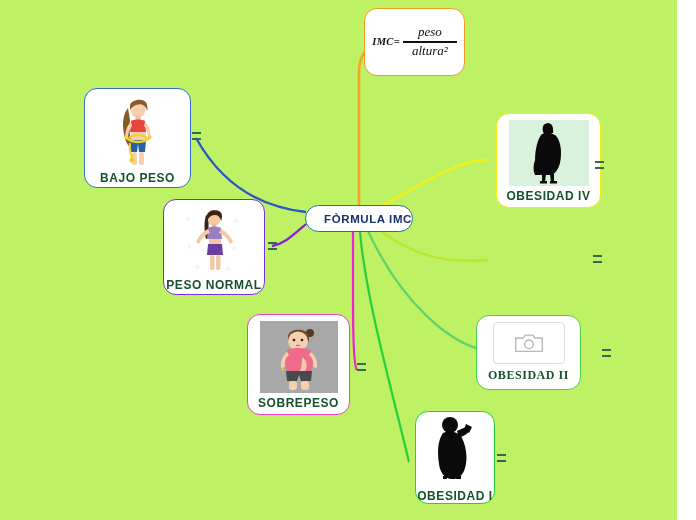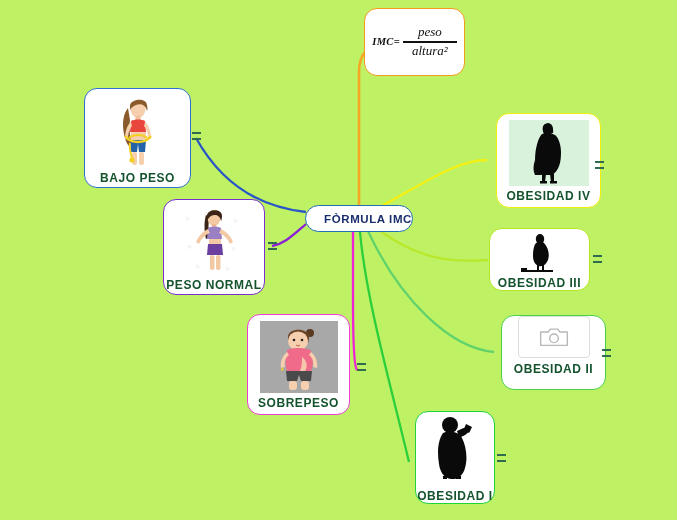--- a/index.html
+++ b/index.html
@@ -302,51 +302,34 @@
         <path d="M33 62 L38 62 L38 68 L33 68 Z" fill="#0a0a0a"></path>
       </svg>
     </div>
     <div class="leaf-label" style="margin-top:2px;">OBESIDAD I</div>
   </div>
   <div class="handle" style="left:497px; top:454px;">
     <i></i>
       <i></i>
   </div>
 
-  <div class="leaf" style="left:501px; top:315px; width:105px; height:75px; border-color:#49d147; ">
+  <div class="leaf" style="left:476px; top:315px; width:105px; height:75px; border-color:#49d147; padding-top:6px;font-family:Liberation Serif, serif;">
     <div class="thumb thumb-placeholder" style="width:72px; height:42px; background:#ffffff;">
       <svg viewBox="0 0 36 28" width="30" height="24" xmlns="http://www.w3.org/2000/svg">
         <path d="M2 8 L11 8 L13.5 4.5 L22.5 4.5 L25 8 L34 8 L34 24 L2 24 Z" fill="none" stroke="#b8b8b8" stroke-width="1.7" stroke-linejoin="round"></path>
         <circle cx="18" cy="15.5" r="5.2" fill="none" stroke="#b8b8b8" stroke-width="1.7"></circle>
       </svg>
     </div>
     <div class="leaf-label" style="margin-top:4px;">OBESIDAD II</div>
   </div>
   <div class="handle" style="left:602px; top:349px;">
     <i></i>
       <i></i>
   </div>
 
-  <div class="leaf" style="left:489px; top:228px; width:101px; height:63px; border-color:#b4e622; padding-top:3px;">
-    <div class="thumb" style="width:70px; height:43px; background:#ffffff;">
-      <svg viewBox="0 0 70 43" width="70" height="43" xmlns="http://www.w3.org/2000/svg">
-
-        <ellipse cx="35" cy="7" rx="4.2" ry="5" fill="#0a0a0a"></ellipse>
-
-        <path d="M31 11 C34 9 37 9 39 11 C43 15 45 22 43 28 C41 33 37 35 34 34 C30 33 28 29 28 24 C28 18 29 13 31 11 Z" fill="#0a0a0a"></path>
-
-        <path d="M32 33 L34 33 L34 38 L32 38 Z" fill="#0a0a0a"></path>
-        <path d="M37 33 L39 33 L39 38 L37 38 Z" fill="#0a0a0a"></path>
-
-        <path d="M16 38 L48 38 L48 40 L16 40 Z" fill="#0a0a0a"></path>
-        <path d="M16 36 L22 36 L22 38 L16 38 Z" fill="#0a0a0a"></path>
-      </svg>
-    </div>
-    <div class="leaf-label" style="margin-top:1px;">OBESIDAD III</div>
-  </div>
   <div class="handle" style="left:593px; top:255px;">
     <i></i>
       <i></i>
   </div>
 
   <div class="leaf" style="left:496px; top:113px; width:105px; height:95px; border-color:#f2ee0d; padding-top:6px;">
     <div class="thumb" style="width:80px; height:66px; background:#d9f2dc;">
       <svg viewBox="0 0 80 66" width="80" height="66" xmlns="http://www.w3.org/2000/svg">
 
         <path d="M36 4 C42 4 45 8 44 13 L35 14 C33 10 33 6 36 4 Z" fill="#0a0a0a"></path>

